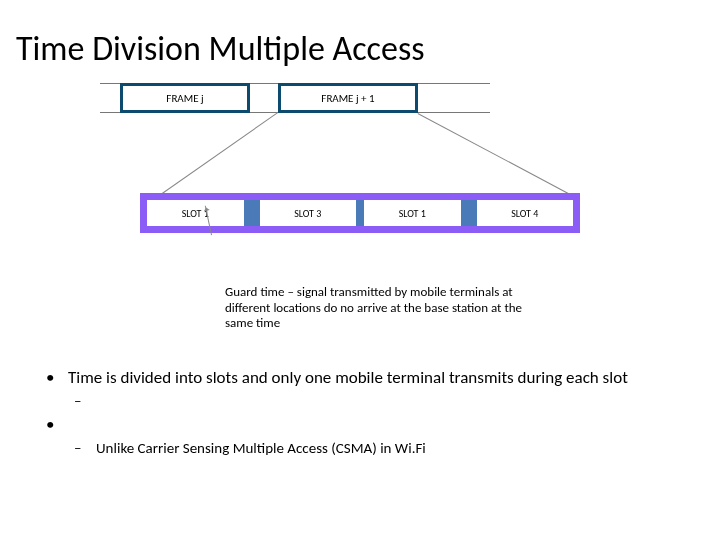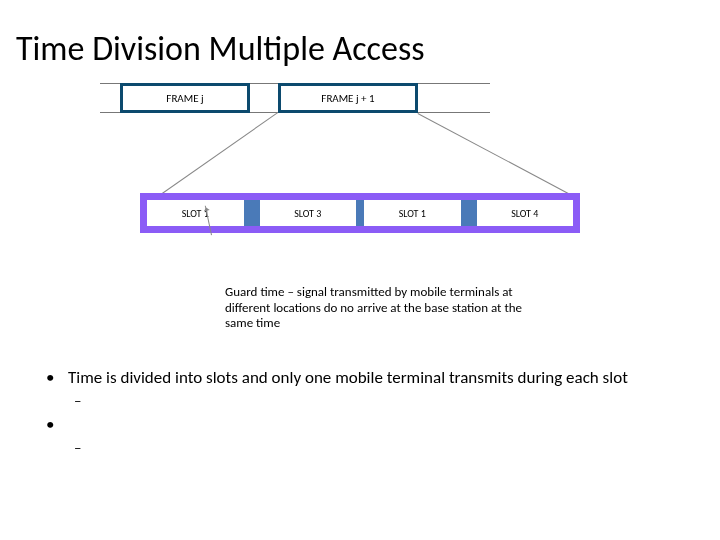--- a/index.html
+++ b/index.html
@@ -173,14 +173,15 @@
     <span>Time is divided into slots and only one mobile terminal transmits during each slot</span>
   </div>
   <div class="b2">
     <span class="dash">–</span>
   </div>
   <div class="b1">
     <span class="dot">•</span>
   </div>
   <div class="b2">
     <span class="dash">–</span>
+    <span>Unlike Carrier Sensing Multiple Access (CSMA) in Wi.Fi</span>
   </div>
 </div>
 
 </body></html>

